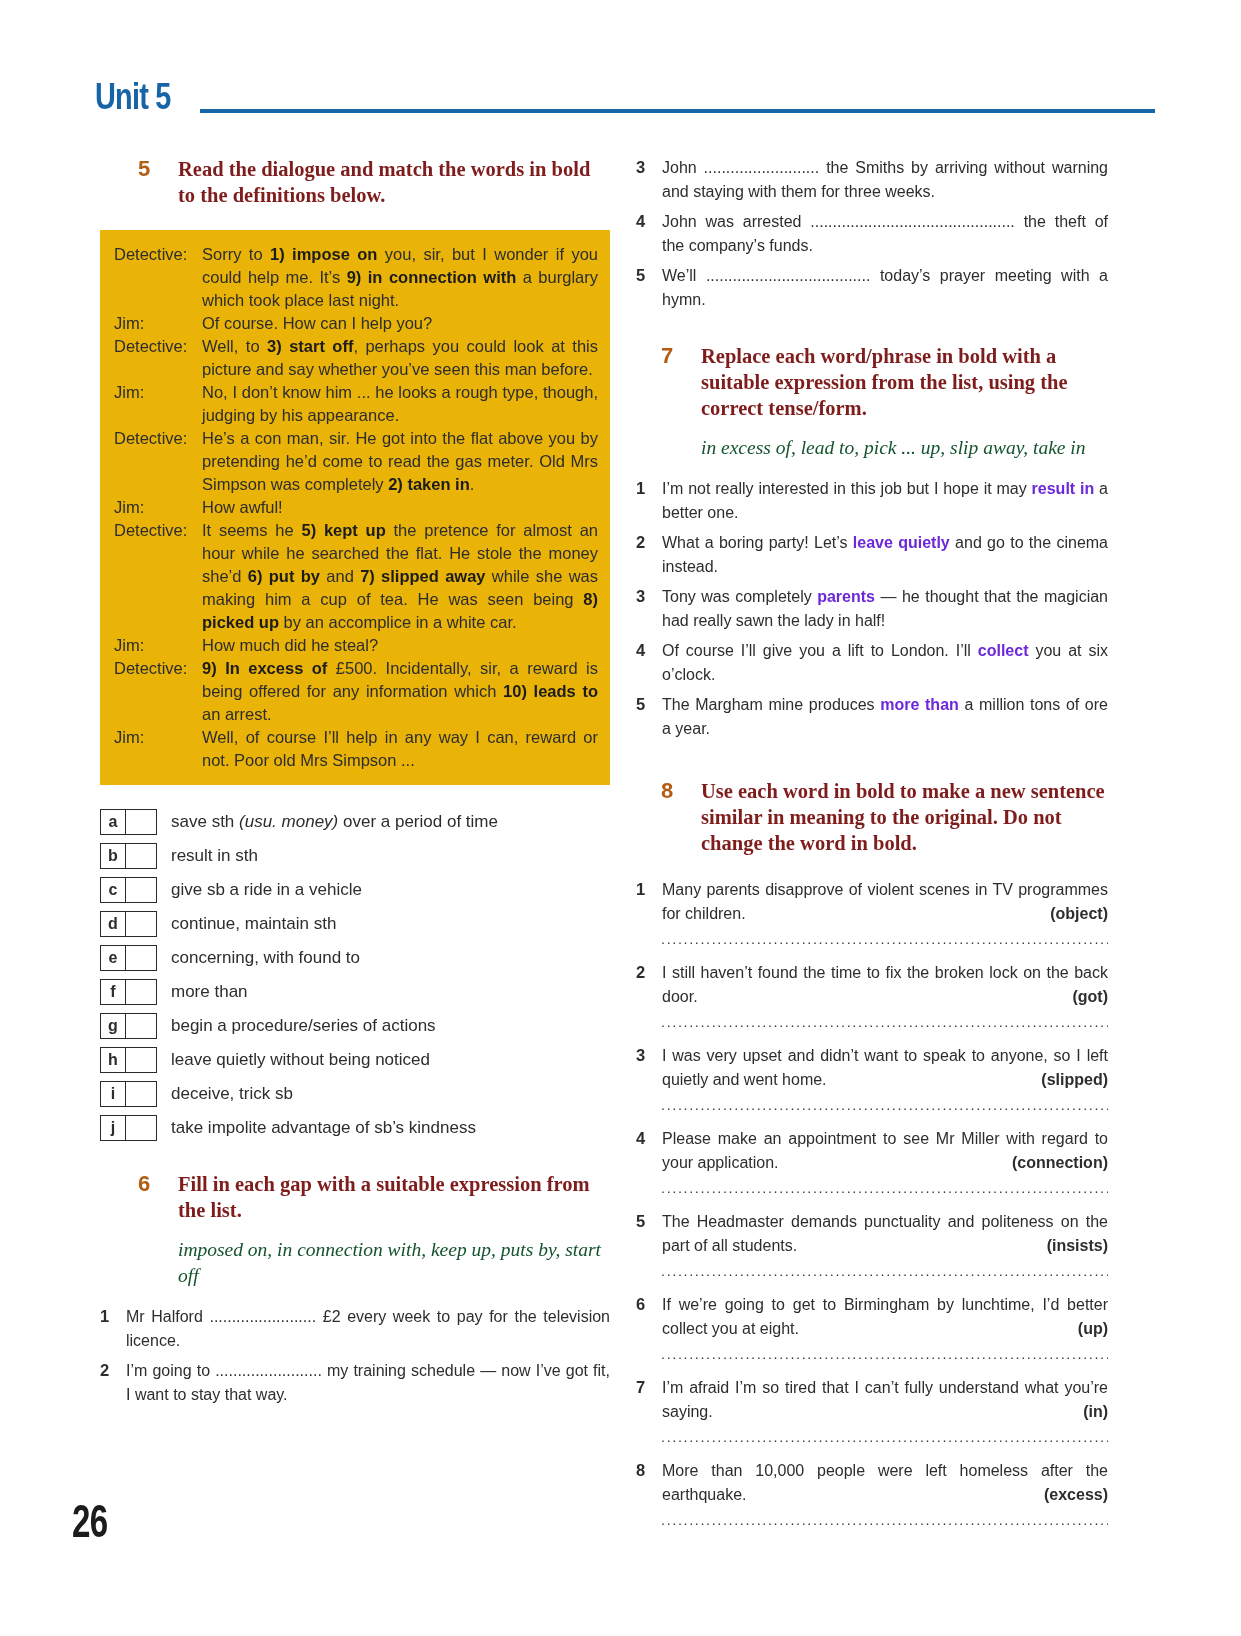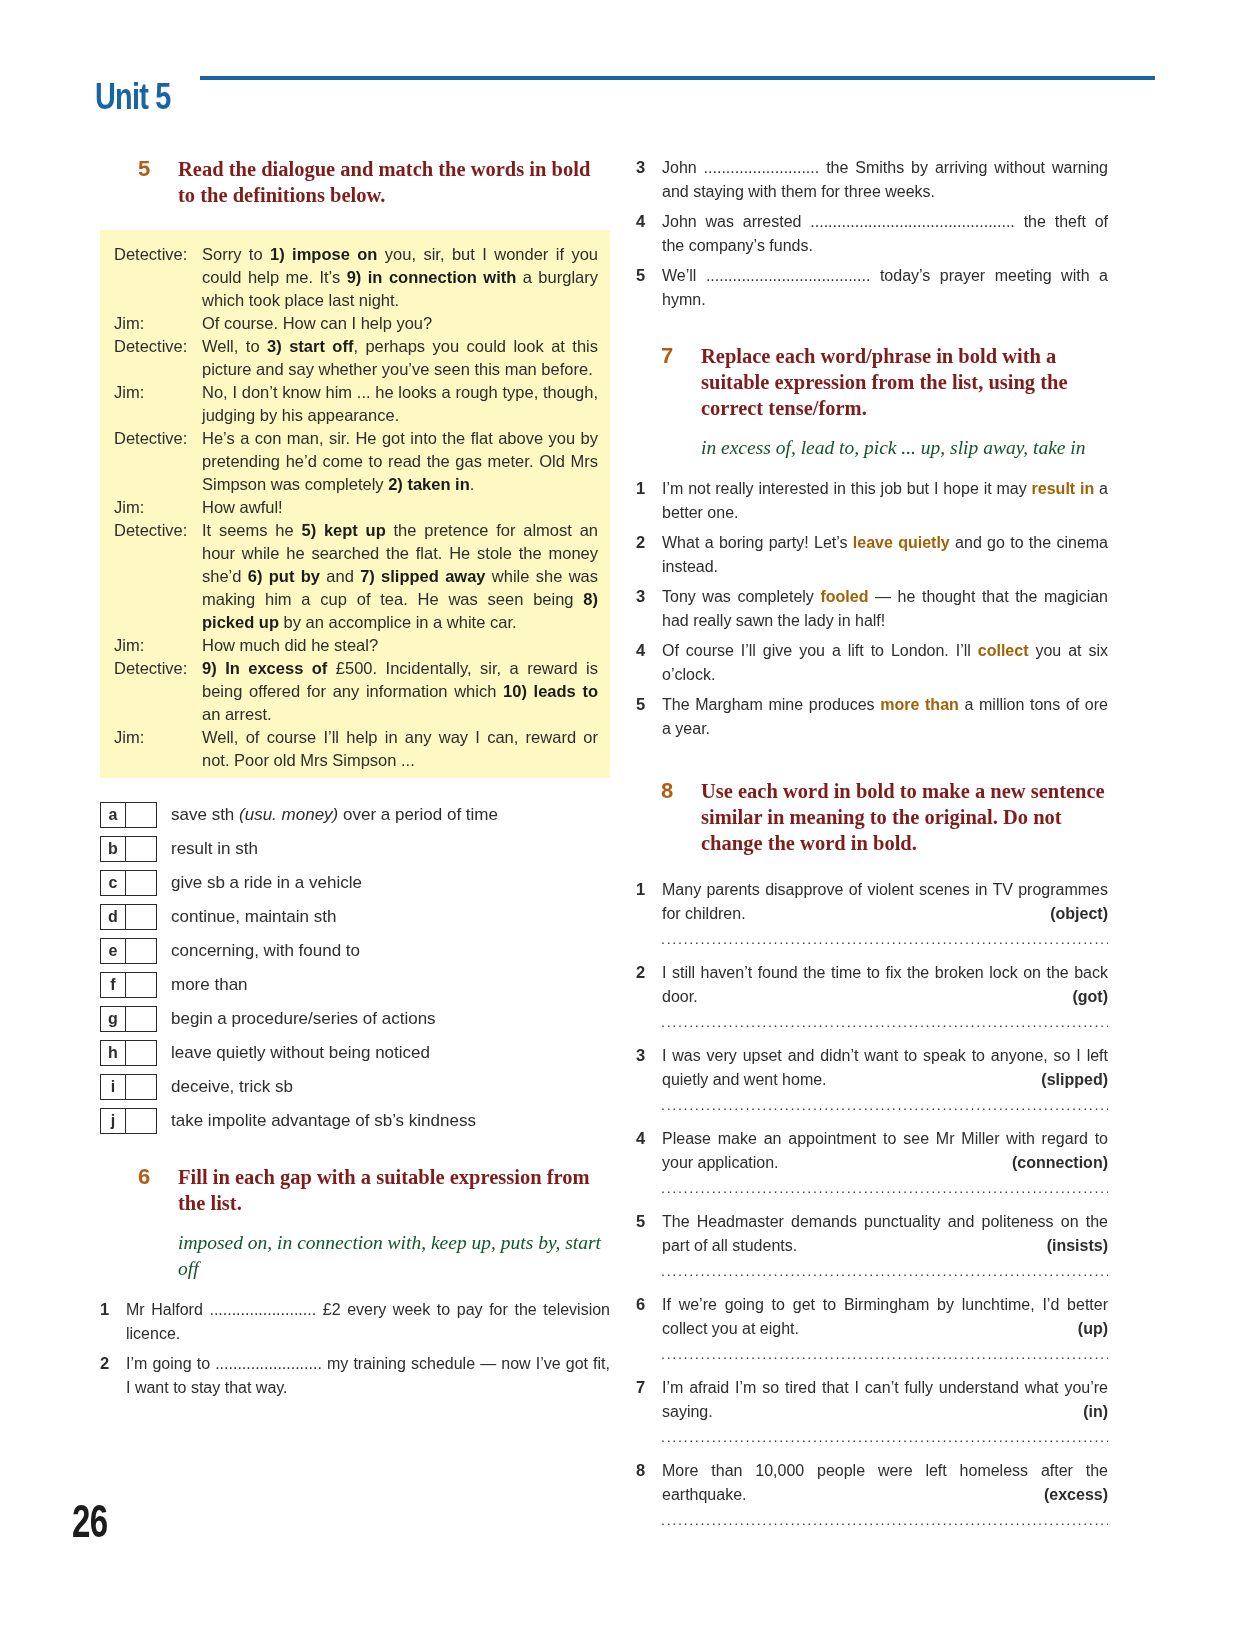--- a/index.html
+++ b/index.html
@@ -1,37 +1,37 @@
 <!DOCTYPE html>
 <html><head>
 <meta charset="utf-8">
 <style>
   html,body{margin:0;padding:0;background:#ffffff;}
   body{width:1241px;height:1636px;position:relative;font-family:"Liberation Sans",sans-serif;color:#2d2d2d;}
   .page{position:absolute;inset:0;background:#fff;overflow:hidden;}
 
   
-  .hdr{position:absolute;left:95px;top:76px;width:1060px;display:flex;}
+  .hdr{position:absolute;left:95px;top:76px;width:1060px;display:flex;align-items:flex-end;}
   .unit{display:inline-block;font-size:37px;font-weight:bold;color:#1764a7;letter-spacing:-1px;transform:scaleX(.78);transform-origin:left bottom;white-space:nowrap;}
   .rule{flex:1;height:4px;background:#1764a7;margin:0 0 5px 8px;}
 
   
   .cols{position:absolute;left:100px;top:148px;width:1008px;display:flex;}
   .col-left{width:510px;}
   .col-right{width:472px;margin-left:26px;}
 
   
   .ex-head{display:flex;margin-top:0;}
   .ex-head .num{width:40px;flex:none;font-size:22px;font-weight:bold;color:#b35c14;font-family:"Liberation Sans",sans-serif;padding-left:0;}
   .ex-head .ttl{font-family:"Liberation Serif",serif;font-weight:bold;font-size:20.5px;line-height:26px;color:#7f1d1d;}
   .ex5-head{padding-left:38px;margin-top:8px;}
   .indent7{padding-left:25px;}
 
   
-  .dialogue{margin-top:22px;background:#fef9c3;padding:13px 12px 6px 14px;}
+  .dialogue{margin-top:22px;background:#eab308;padding:13px 12px 13px 14px;}
   .dlg-row{display:flex;}
   .dlg-speaker{flex:none;width:88px;font-size:16.5px;line-height:23px;}
   .dlg-text{flex:1;font-size:16.5px;line-height:23px;text-align:justify;}
   .dlg-text b{color:#1c1c1c;}
 
   
   .defs{margin-top:24px;}
   .def-row{display:flex;align-items:center;margin-bottom:8px;height:26px;}
   .def-boxes{flex:none;display:flex;}
   .def-letter{width:24px;height:24px;border:1.8px solid #2a2a2a;display:flex;align-items:center;justify-content:center;font-weight:bold;font-size:16px;background:#fff;}
@@ -41,21 +41,21 @@
   
   .wordlist{font-family:"Liberation Serif",serif;font-style:italic;font-size:19.5px;line-height:26px;color:#14532d;margin-top:14px;}
   .wl6{padding-left:78px;}
   .wl7{padding-left:65px;}
 
   
   .items{margin-top:16px;}
   .item{display:flex;margin-bottom:7px;}
   .item .inum{flex:none;width:26px;font-weight:bold;font-size:16.5px;line-height:23.5px;}
   .item .itext{flex:1;font-size:16px;line-height:23.5px;text-align:justify;}
-  .item .itext b{color:#a16207;}
+  .item .itext b{color:#6d28d9;}
 
   
   .item8{margin-bottom:4px;}
   .kw{float:right;font-weight:bold;padding-left:10px;}
   .ans-block{margin:0 0 12px 25px;}
   .dots{height:20px;overflow:hidden;white-space:nowrap;font-size:14.5px;letter-spacing:1.6px;color:#3a3a3a;line-height:20px;}
 
   .ex6-head{margin-top:30px;}
   .ex7-head{margin-top:32px;}
   .ex8-head{margin-top:38px;}
@@ -246,21 +246,21 @@
           <div class="item">
             <span class="inum">1</span>
             <div class="itext">I’m not really interested in this job but I hope it may <b>result in</b> a better one.</div>
           </div>
           <div class="item">
             <span class="inum">2</span>
             <div class="itext">What a boring party! Let’s <b>leave quietly</b> and go to the cinema instead.</div>
           </div>
           <div class="item">
             <span class="inum">3</span>
-            <div class="itext">Tony was completely <b>fooled</b> — he thought that the magician had really sawn the lady in half!</div>
+            <div class="itext">Tony was completely <b>parents</b> — he thought that the magician had really sawn the lady in half!</div>
           </div>
           <div class="item">
             <span class="inum">4</span>
             <div class="itext">Of course I’ll give you a lift to London. I’ll <b>collect</b> you at six o’clock.</div>
           </div>
           <div class="item">
             <span class="inum">5</span>
             <div class="itext">The Margham mine produces <b>more than</b> a million tons of ore a year.</div>
           </div>
         </div>

